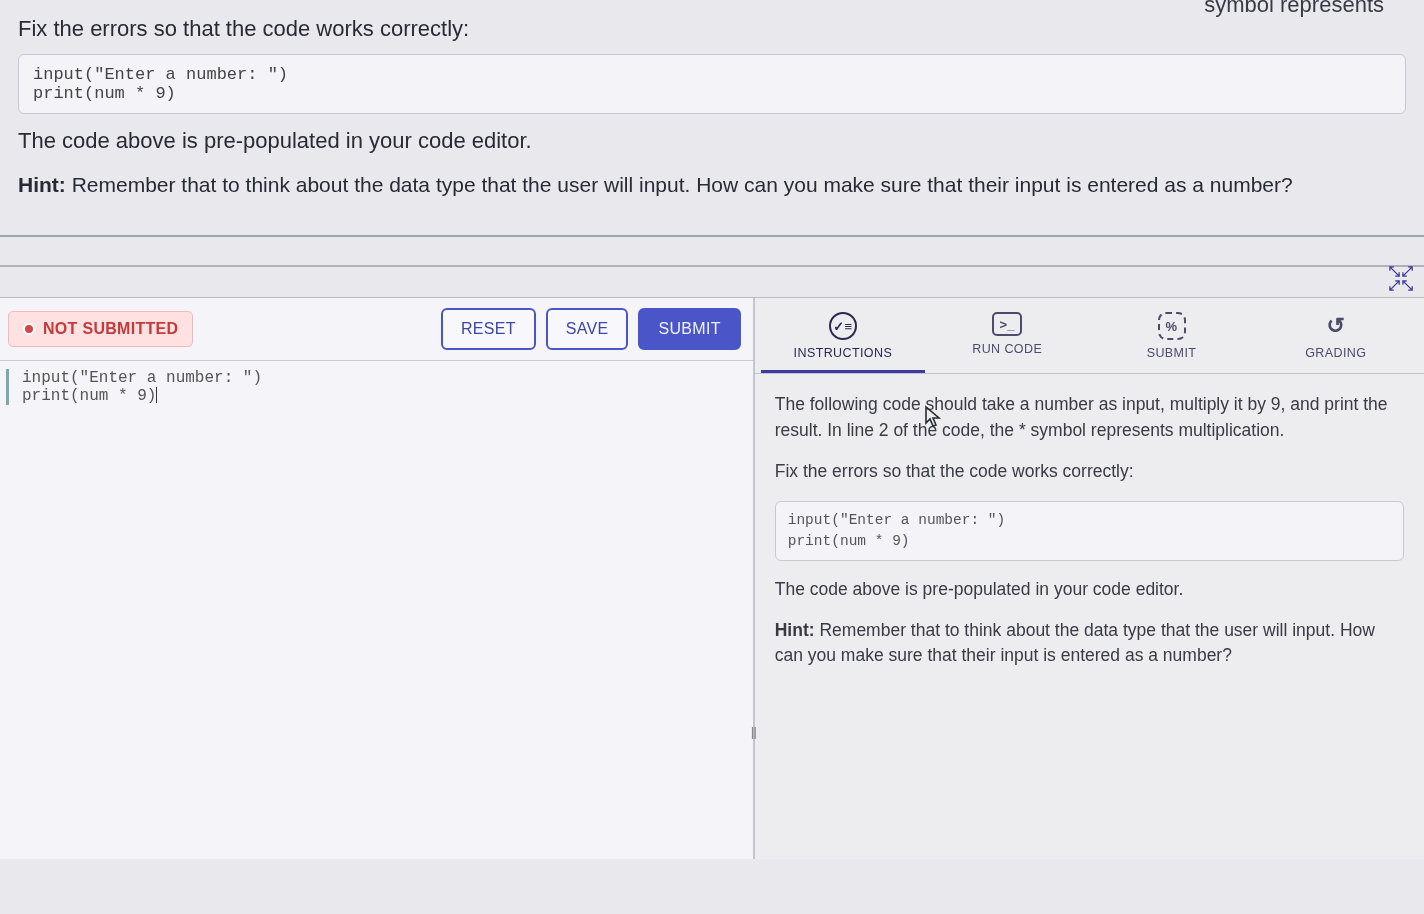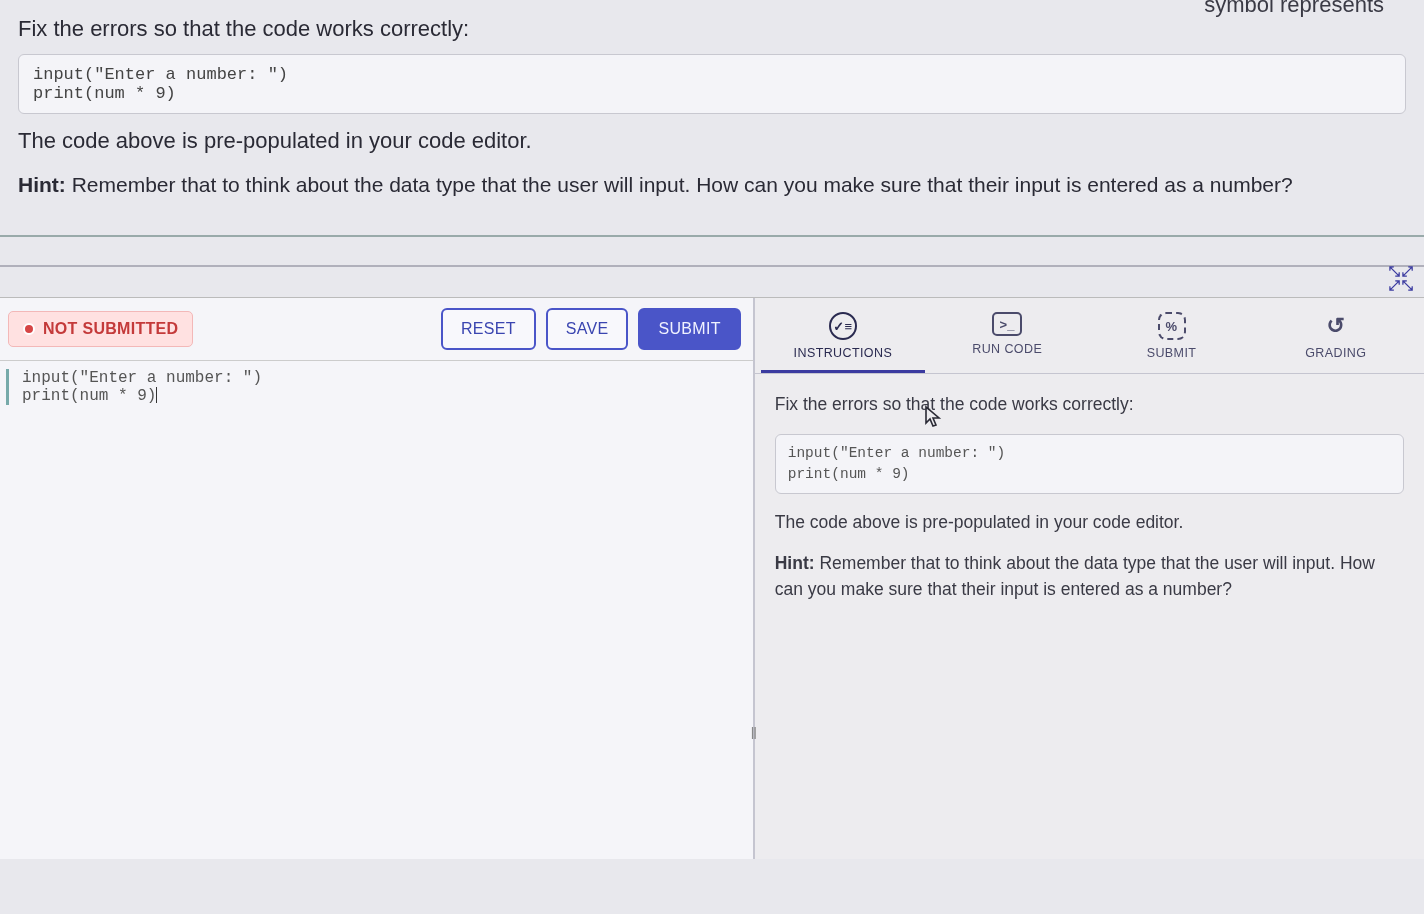--- a/index.html
+++ b/index.html
@@ -298,20 +298,21 @@
       <div class="tab">
         <span class="tab-icon dashed">%</span>
         <span>SUBMIT</span>
       </div>
       <div class="tab">
         <span class="tab-icon noborder">↺</span>
         <span>GRADING</span>
       </div>
     </div>
     <div class="instructions-panel">
+      <p>The following code should take a number as input, multiply it by 9, and print the result. In line 2 of the code, the * symbol represents multiplication.</p>
       <p>Fix the errors so that the code works correctly:</p>
       <div class="code-block-small">input("Enter a number: ")
 print(num * 9)</div>
       <p>The code above is pre-populated in your code editor.</p>
       <p>
         <span style="font-weight:600">Hint:</span><span> Remember that to think about the data type that the user will input. How can you make sure that their input is entered as a number?</span>
       </p>
     </div>
   </div>
 </div>

